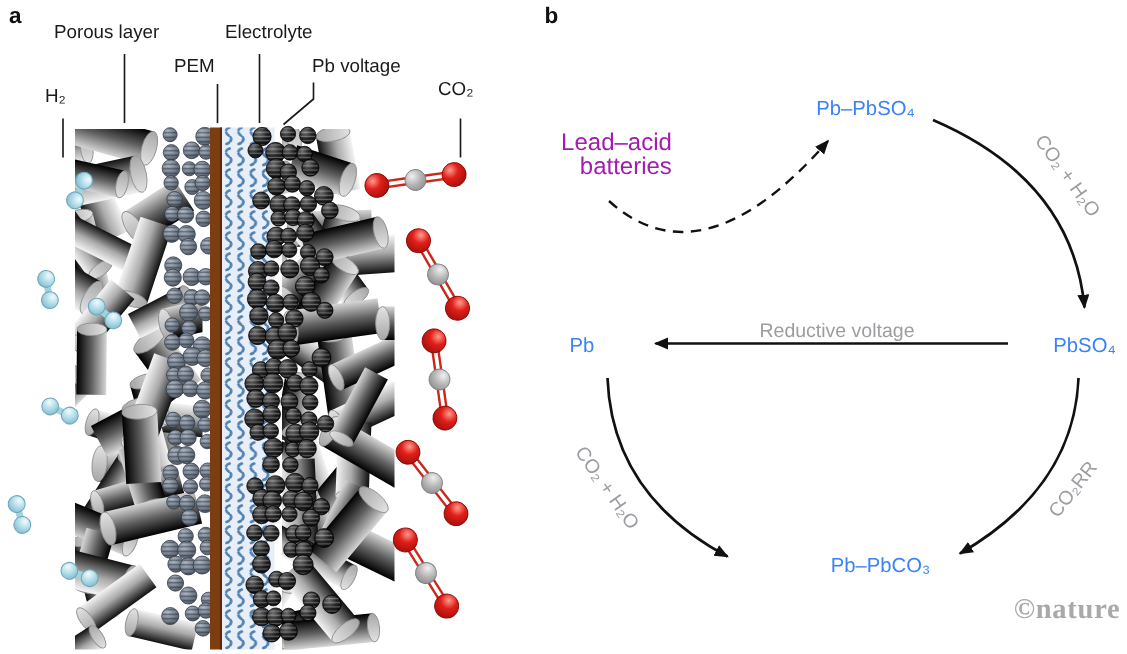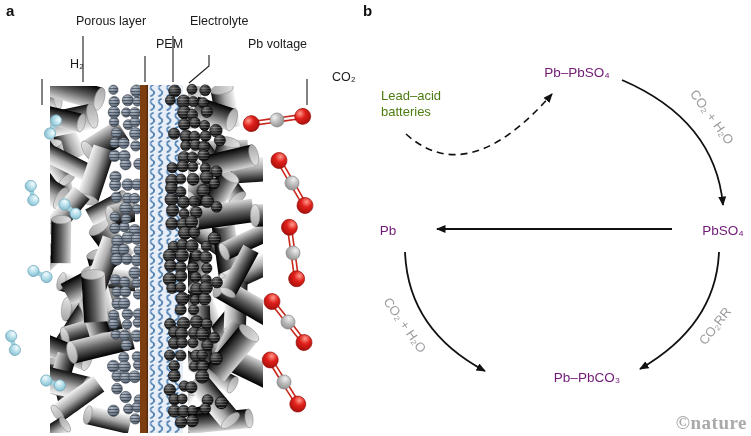--- a/index.html
+++ b/index.html
@@ -3,28 +3,28 @@
 <meta charset="utf-8">
 <style>
   html,body{margin:0;padding:0;background:#fff;}
   .stage{position:relative;width:751px;height:436px;background:#fff;overflow:hidden;
          font-family:"Liberation Sans","DejaVu Sans",sans-serif;color:#1a1a1a;}
   .panel{position:absolute;top:0;height:436px;}
   .panel-a{left:0;width:360px;}
   .panel-b{left:360px;width:391px;}
   .absfill{position:absolute;left:0;top:0;}
   .plabel{position:absolute;font-weight:700;font-size:15px;color:#111;}
-  .alabel{position:absolute;font-size:12.5px;white-space:nowrap;color:#1a1a1a;margin-left:40px;}
-  .node{position:absolute;transform:translate(-50%,-50%);font-size:13.5px;white-space:nowrap;color:#701a75;}
-  .src{position:absolute;transform:translate(-50%,-50%);font-size:13px;text-align:left;line-height:16px;color:#4d7c0f;}
+  .alabel{position:absolute;font-size:12.5px;white-space:nowrap;color:#1a1a1a;}
+  .node{position:absolute;transform:translate(-50%,-50%);font-size:13.5px;white-space:nowrap;color:#3b82f6;}
+  .src{position:absolute;transform:translate(-50%,-50%);font-size:16px;text-align:right;line-height:16px;color:#a21caf;}
   .edge{position:absolute;transform:translate(-50%,-50%);font-size:13px;white-space:nowrap;color:#9b9da0;}
   .edge.rot-cw{transform:translate(-50%,-50%) rotate(54deg);}
   .edge.rot-cw2{transform:translate(-50%,-50%) rotate(55deg);}
   .edge.rot-ccw{transform:translate(-50%,-50%) rotate(-52deg);}
-  .wm{position:absolute;right:4px;bottom:2px;font-family:"Liberation Serif","DejaVu Serif",serif;
+  .wm{position:absolute;right:4px;bottom:18px;font-family:"Liberation Serif","DejaVu Serif",serif;
       font-weight:700;font-size:19px;color:#a9a9a9;letter-spacing:.5px;margin-left:20px;}
 </style>
 </head>
 <body>
 
 <div class="stage">
 
   <section class="panel panel-a">
     <svg id="cellSvg" class="absfill" width="360" height="436" viewBox="0 0 360 436">
         <defs>
@@ -858,21 +858,21 @@
     <div class="alabel" style="left:36px;top:14px">Porous layer</div>
 
     <div class="alabel" style="left:116px;top:37px">PEM</div>
 
     <div class="alabel" style="left:150px;top:14px">Electrolyte</div>
 
     <div class="alabel" style="left:208px;top:37px">Pb voltage</div>
 
     <div class="alabel" style="left:30px;top:57px">H₂</div>
 
-    <div class="alabel" style="left:292px;top:70px">CO₂</div>
+    <div class="alabel" style="left:292px;top:52px">CO₂</div>
   </section>
 
   <section class="panel panel-b">
     <svg class="absfill" width="391" height="436" viewBox="0 0 391 436">
       <defs>
         <marker id="ah" markerWidth="11" markerHeight="10" refX="8.5" refY="4" orient="auto" markerUnits="userSpaceOnUse">
           <path d="M0 0 L9.5 4 L0 8 Z" fill="#111"></path>
         </marker>
       </defs>
       <g fill="none" stroke="#111" stroke-width="1.8">
@@ -894,20 +894,21 @@
     <div class="node" style="left:217px;top:72px">Pb–PbSO₄</div>
 
     <div class="node" style="left:363px;top:230px">PbSO₄</div>
 
     <div class="node" style="left:28px;top:230px">Pb</div>
 
     <div class="node" style="left:227px;top:377px">Pb–PbCO₃</div>
 
     <div class="edge rot-cw" style="left:352px;top:117px">CO₂ + H₂O</div>
 
+    <div class="edge" style="left:198px;top:220px">Reductive voltage</div>
 
     <div class="edge rot-cw2" style="left:45px;top:325px">CO₂ + H₂O</div>
 
     <div class="edge rot-ccw" style="left:355px;top:326px">CO₂RR</div>
 
     <div class="wm">©nature</div>
   </section>
 </div>
 
 </body></html>

